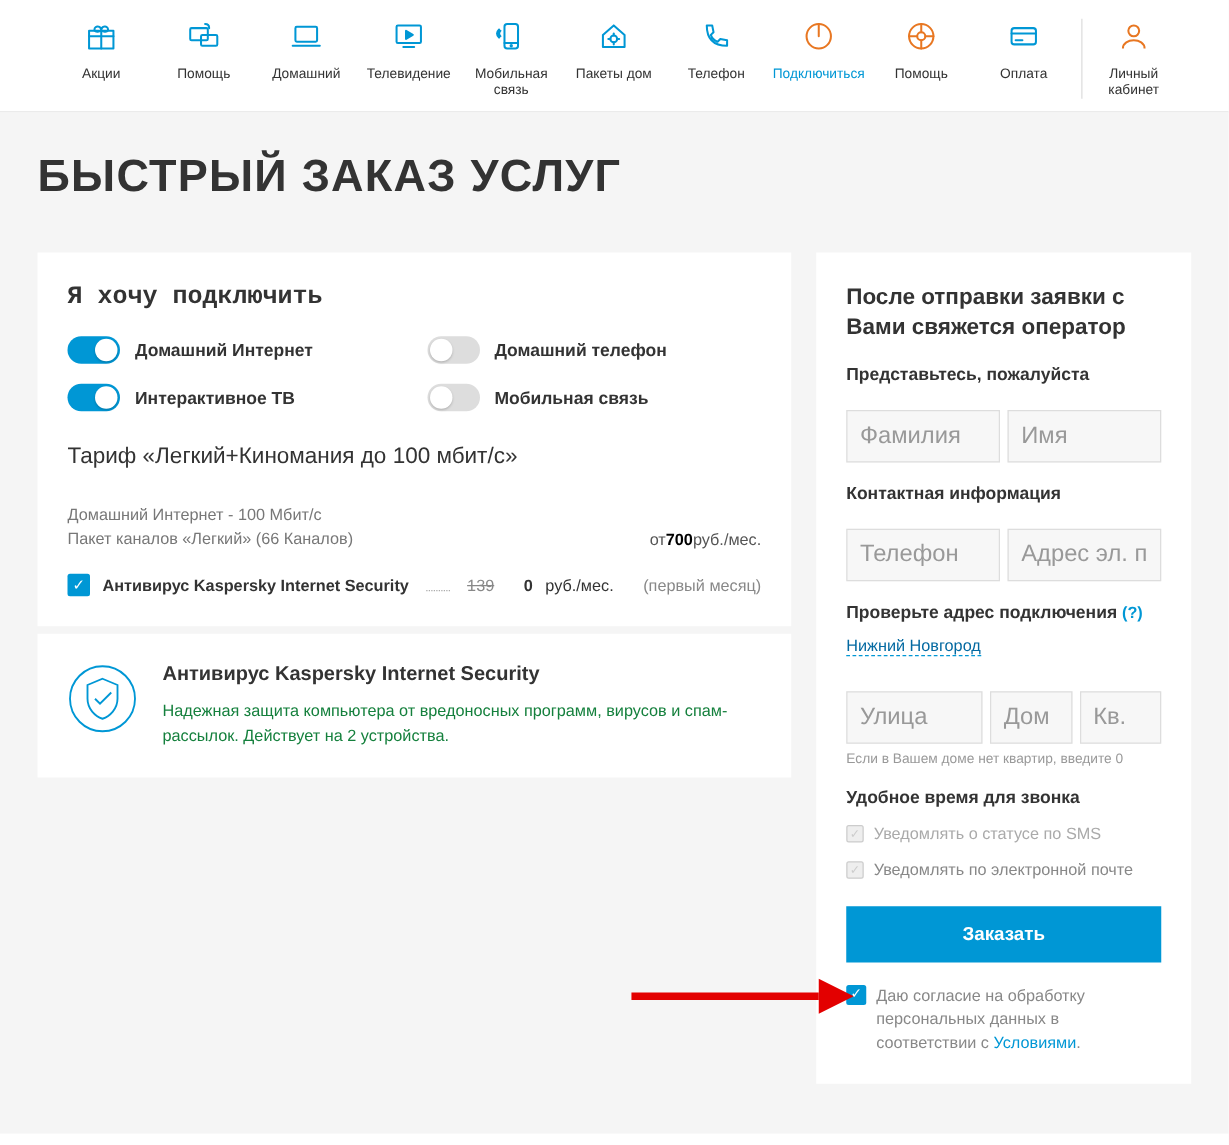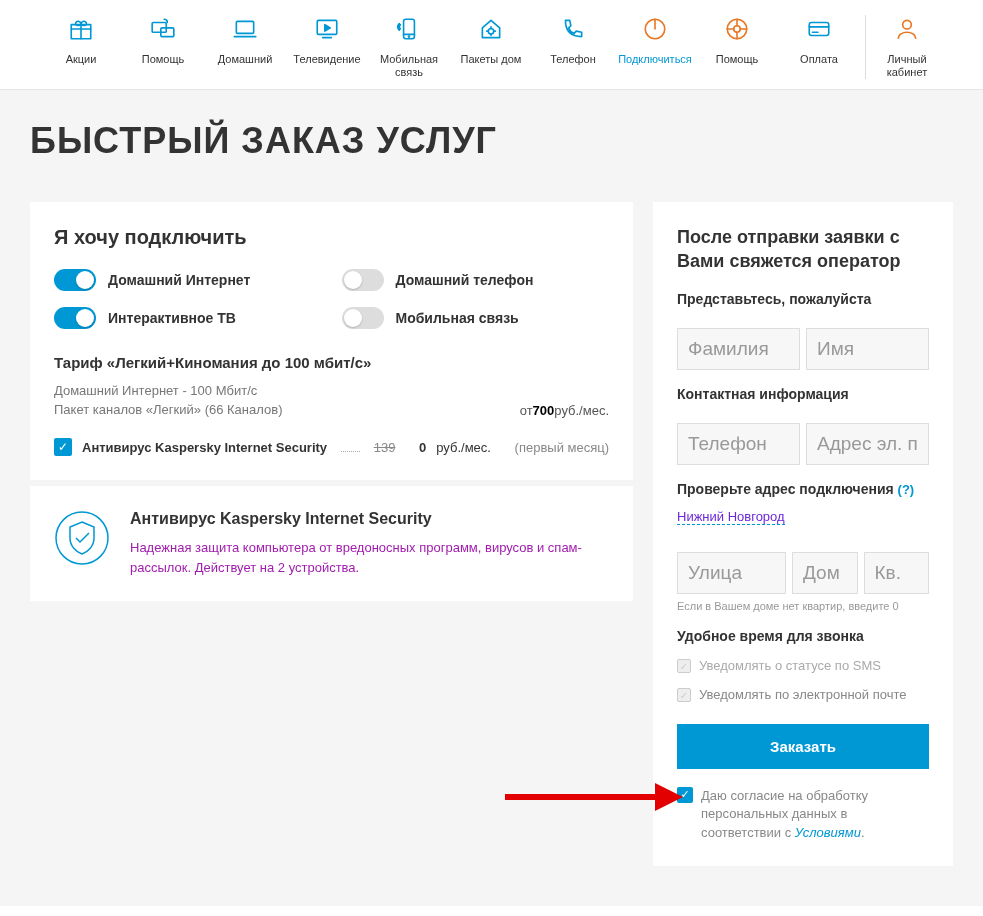--- a/index.html
+++ b/index.html
@@ -19,72 +19,72 @@
 
 .page-bg { background: #f5f5f5; padding: 30px 30px 40px; }
 .page-title { font-size: 36px; font-weight: bold; letter-spacing: 1px; margin-bottom: 40px; }
 
 
 .content { display: flex; gap: 20px; align-items:flex-start; }
 .left-col { flex: 1; }
 .panel { background: #fff; padding: 24px; margin-bottom: 6px; }
 .right-col { width: 300px; background: #fff; padding: 24px; }
 
-.sub-title { font-size: 20px; font-weight: bold; margin-bottom: 20px; }
+.sub-title { font-size: 20px; font-weight: bold; margin-bottom: 20px; font-family: Liberation Mono, monospace; }
 
 
 .toggle-grid { display: grid; grid-template-columns: 1fr 1fr; gap: 16px 20px; margin-bottom: 25px; }
 .toggle-row { display: flex; align-items: center; gap: 12px; }
 .toggle { width: 42px; height: 22px; border-radius: 11px; background: #ddd; position: relative; cursor: pointer; flex-shrink:0; }
 .toggle.on { background: #0097d5; }
 .toggle .knob { width: 18px; height: 18px; border-radius: 50%; background: #fff; position: absolute; top: 2px; left: 2px; transition: left .1s; box-shadow: 0 1px 2px rgba(0,0,0,.2);}
 .toggle.on .knob { left: 22px; }
 .toggle-label { font-size: 14px; font-weight: bold; }
 
 
-.tariff-name { font-size: 15px; font-weight: bold; margin-bottom: 12px; }
+.tariff-name { font-size: 18px; font-weight: normal; margin-bottom: 29px; }
 .tariff-line { font-size: 13px; color: #777; margin-bottom: 4px; }
 .tariff-price-row { display:flex; justify-content:flex-end; font-size:13px; color:#555; margin-top:-18px; margin-bottom:20px;}
 .tariff-price-row b { color:#000; }
 
 .addon-row { display:flex; align-items:center; gap:10px; font-size:13px; }
 .checkbox { width:18px; height:18px; background:#0097d5; border-radius:2px; display:flex; align-items:center; justify-content:center; color:#fff; font-size:12px; cursor:pointer; flex-shrink:0;}
 .addon-name { font-weight:bold; }
 .dots { flex:1; border-bottom:1px dotted #aaa; margin:0 4px; height:10px;}
 .old-price { text-decoration: line-through; color:#888; }
 .addon-note { color:#888; }
 
 
 .av-banner { display:flex; gap:20px; }
 .av-icon { width:56px; height:56px; flex-shrink:0; }
 .av-title { font-size:16px; font-weight:bold; margin-bottom:10px; }
-.av-desc { font-size:13px; color:#a21caf; line-height:1.5; }
+.av-desc { font-size:13px; color:#15803d; line-height:1.5; }
 
 
 .form-title { font-size:18px; font-weight:bold; line-height:1.3; margin-bottom:18px; }
 .form-label { font-size:14px; font-weight:bold; margin-bottom:8px; margin-top:16px; }
 .form-row { display:flex; gap:6px; }
 .input { border:1px solid #ddd; background:#f7f7f7; padding:9px 10px; font-size:19px; color:#ef4444; width:100%;margin-top:13px; }
 .input::placeholder { color:#999; }
 .help-link { color:#0097d5; font-size:13px; cursor:pointer;}
-.city-link { color:#6d28d9; font-size:13px; border-bottom:1px dashed #0097d5; display:inline-block; margin-top:4px; cursor:pointer;}
+.city-link { color:#0369a1; font-size:13px; border-bottom:1px dashed #0097d5; display:inline-block; margin-top:4px; cursor:pointer;}
 .hint { font-size:11px; color:#999; margin-top:6px; }
 .select-wrap { display:flex; border:1px solid #ddd; }
 .select-wrap .input { border:none; }
 .select-arrow { width:34px; display:flex;align-items:center;justify-content:center; border-left:1px solid #ddd; background:#f7f7f7; color:#888;}
 
 .check-row { display:flex; align-items:flex-start; gap:8px; font-size:13px; color:#aaa; margin-top:14px; }
 .check-row.enabled { color:#888; }
 .mini-check { width:14px; height:14px; border:1px solid #ccc; border-radius:2px; flex-shrink:0; display:flex;align-items:center;justify-content:center; font-size:10px; color:#ccc; margin-top:1px; }
 .mini-check.on { background:#eee; }
 
 .order-btn { width:100%; background:#0097d5; color:#fff; border:none; padding:14px; font-size:15px; font-weight:bold; margin-top:22px; cursor:pointer; }
 
 .consent-row { display:flex; gap:8px; font-size:13px; color:#888; margin-top:18px; line-height:1.4; }
-.consent-row a { color:#0097d5; text-decoration:none;font-style:italic; }
+.consent-row a { color:#0097d5; text-decoration:none; }
 
 
 .arrow-overlay { position:absolute; pointer-events:none; }
 
 svg { display:block; }
 </style>
 </head>
 <body>
 
 <div class="topnav">

